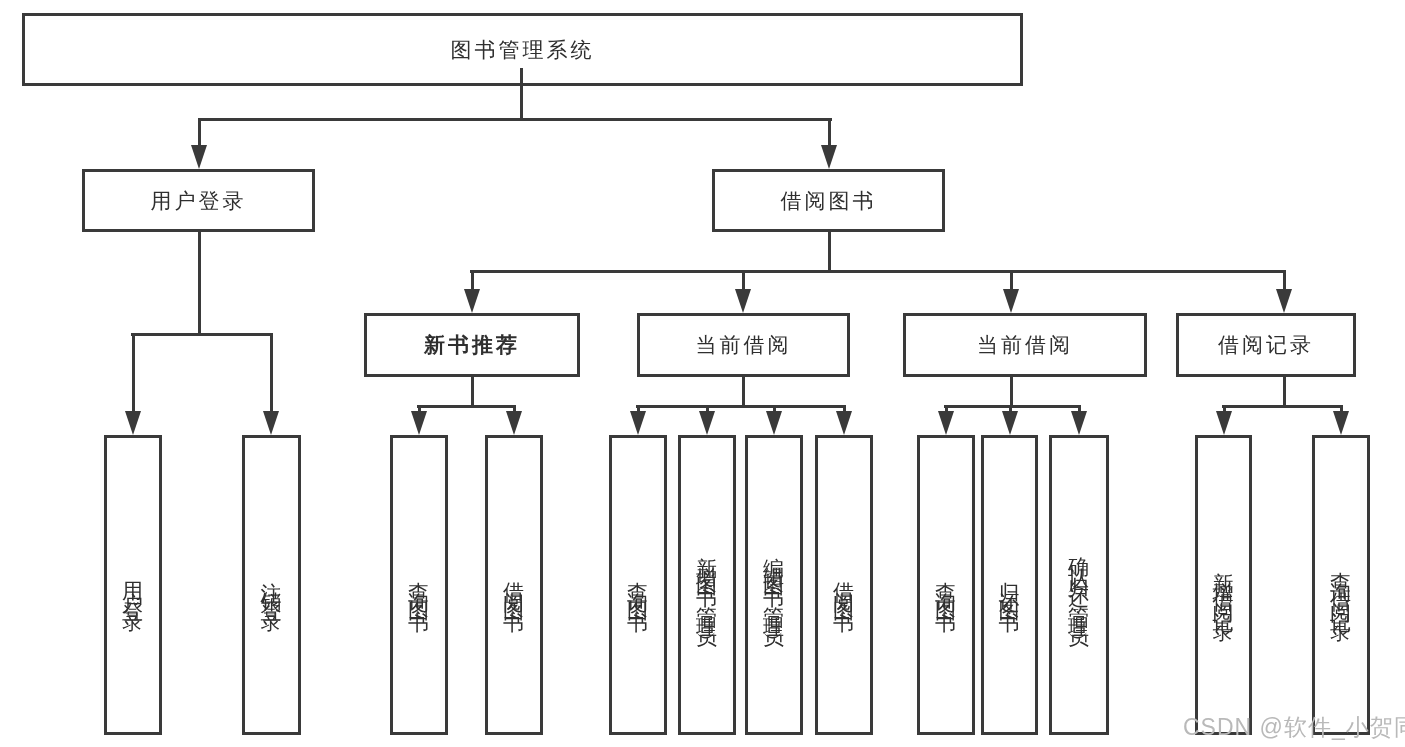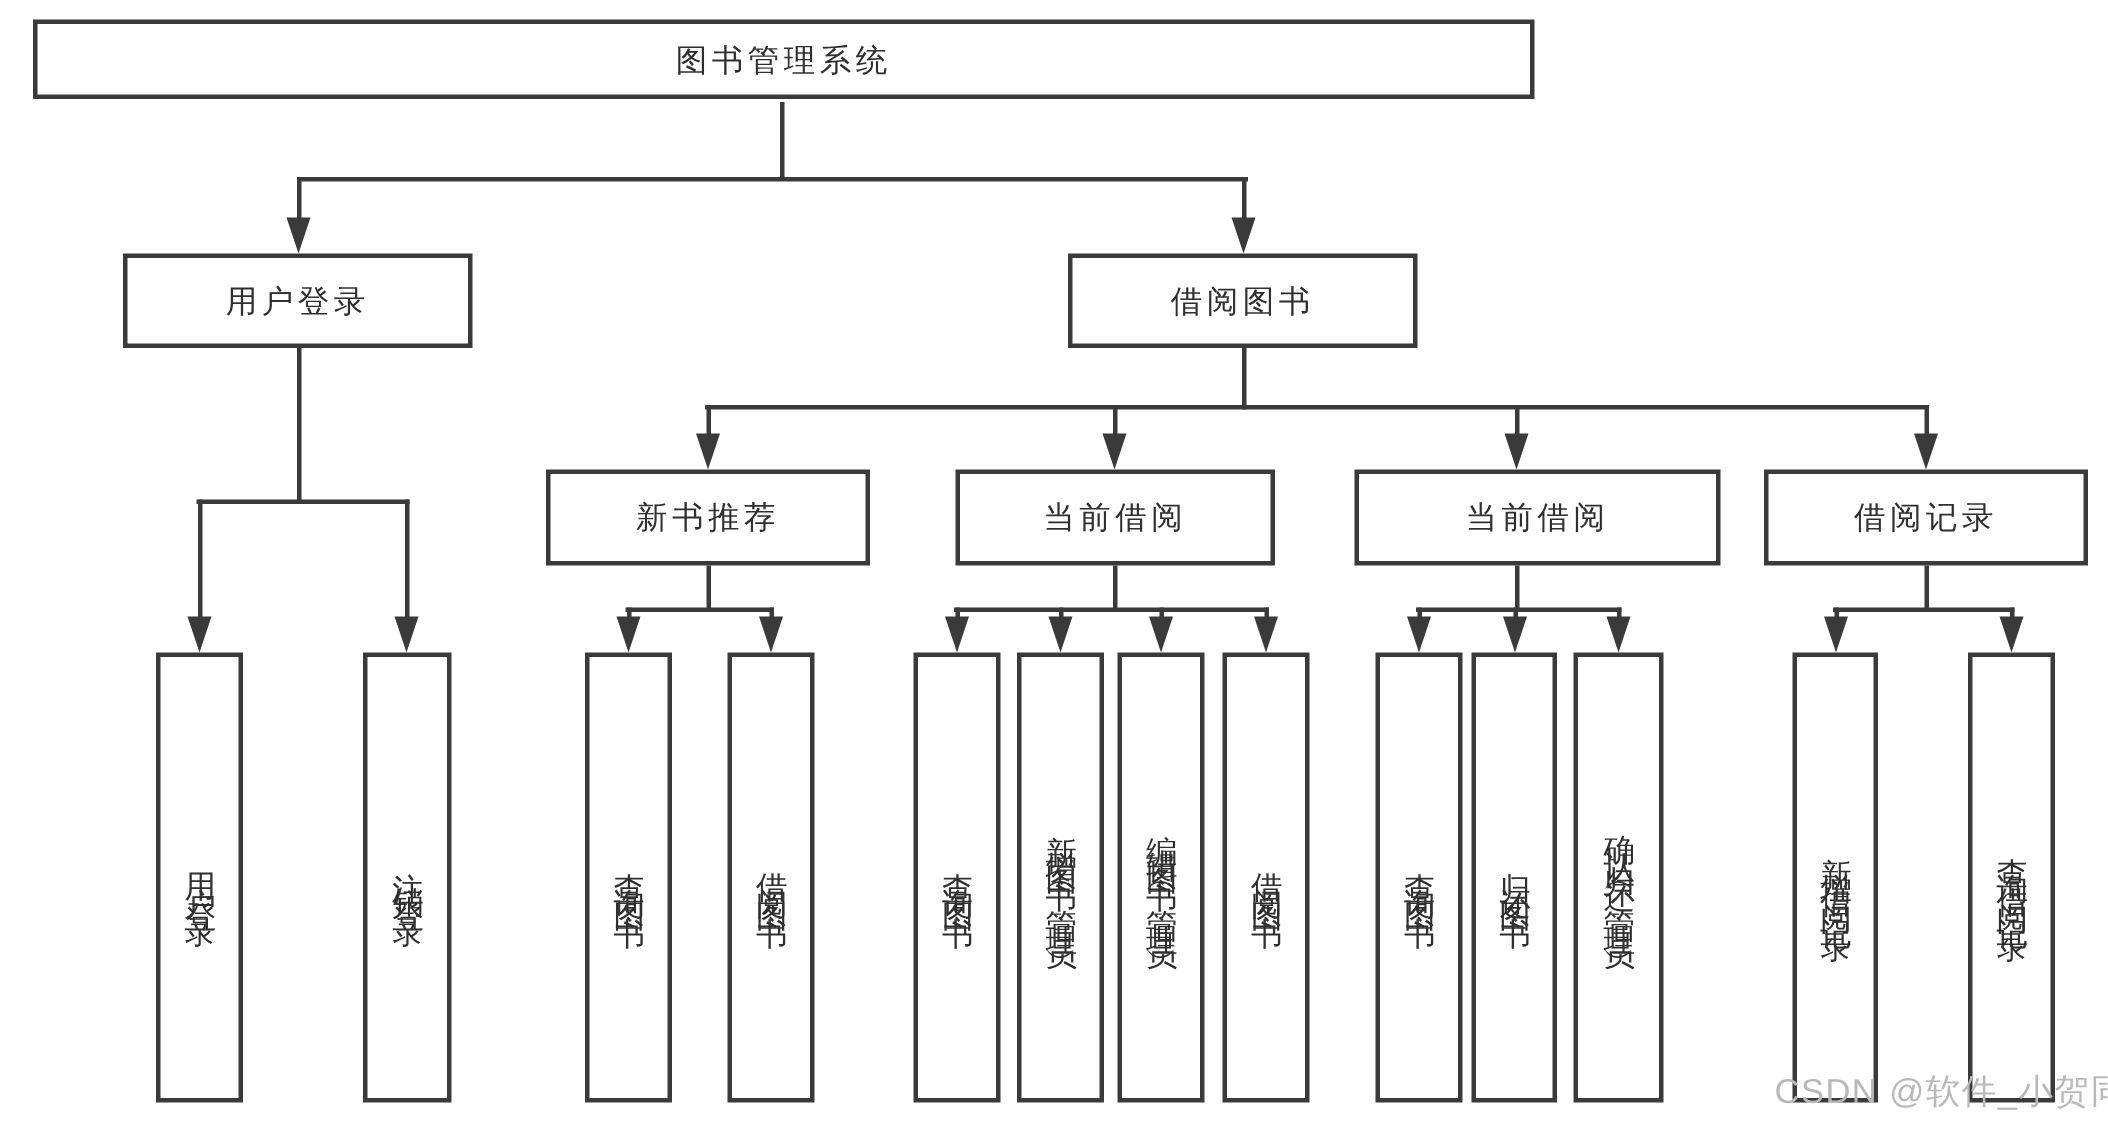--- a/index.html
+++ b/index.html
@@ -41,21 +41,21 @@
     position:absolute;left:1183px;top:712px;z-index:5;
     font-size:23px;letter-spacing:1px;color:var(--watermark,#b9b9b9);
     white-space:nowrap;
   }
 </style>
 </head>
 <body>
 
 <div class="stage">
 
-  <div class="node" style="left:22px;top:13px;width:1001px;height:53px;">图书管理系统</div>
+  <div class="node" style="left:22px;top:13px;width:1001px;height:73px;">图书管理系统</div>
 
   <div class="vl" style="left:520px;top:68px;height:52px;"></div>
   <div class="hl" style="left:198px;top:118px;width:634px;"></div>
   <div class="vl" style="left:198px;top:118px;height:32px;"></div>
   <div class="arrow" style="left:191px;top:145px;"></div>
   <div class="vl" style="left:828px;top:118px;height:32px;"></div>
   <div class="arrow" style="left:821px;top:145px;"></div>
 
   <div class="node" style="left:82px;top:169px;width:233px;height:63px;">用户登录</div>
   <div class="node" style="left:712px;top:169px;width:233px;height:63px;">借阅图书</div>
@@ -71,24 +71,24 @@
   <div class="hl" style="left:470px;top:270px;width:816px;"></div>
   <div class="vl" style="left:471px;top:270px;height:22px;"></div>
   <div class="arrow" style="left:464px;top:289px;"></div>
   <div class="vl" style="left:742px;top:270px;height:22px;"></div>
   <div class="arrow" style="left:735px;top:289px;"></div>
   <div class="vl" style="left:1010px;top:270px;height:22px;"></div>
   <div class="arrow" style="left:1003px;top:289px;"></div>
   <div class="vl" style="left:1283px;top:270px;height:22px;"></div>
   <div class="arrow" style="left:1276px;top:289px;"></div>
 
-  <div class="node" style="left:364px;top:313px;width:216px;height:64px;">新书推荐</div>
+  <div class="node" style="left:364px;top:313px;width:216px;height:64px;font-weight:bold;">新书推荐</div>
   <div class="node" style="left:637px;top:313px;width:213px;height:64px;">当前借阅</div>
   <div class="node" style="left:903px;top:313px;width:244px;height:64px;">当前借阅</div>
-  <div class="node" style="left:1176px;top:313px;width:216px;height:64px;">借阅记录</div>
+  <div class="node" style="left:1176px;top:313px;width:180px;height:64px;">借阅记录</div>
 
   <div class="vl" style="left:471px;top:377px;height:31px;"></div>
   <div class="hl" style="left:417px;top:405px;width:99px;"></div>
   <div class="vl" style="left:418px;top:405px;height:10px;"></div>
   <div class="arrow" style="left:411px;top:411px;"></div>
   <div class="vl" style="left:513px;top:405px;height:10px;"></div>
   <div class="arrow" style="left:506px;top:411px;"></div>
 
   <div class="vl" style="left:742px;top:377px;height:31px;"></div>
   <div class="hl" style="left:636px;top:405px;width:210px;"></div>

